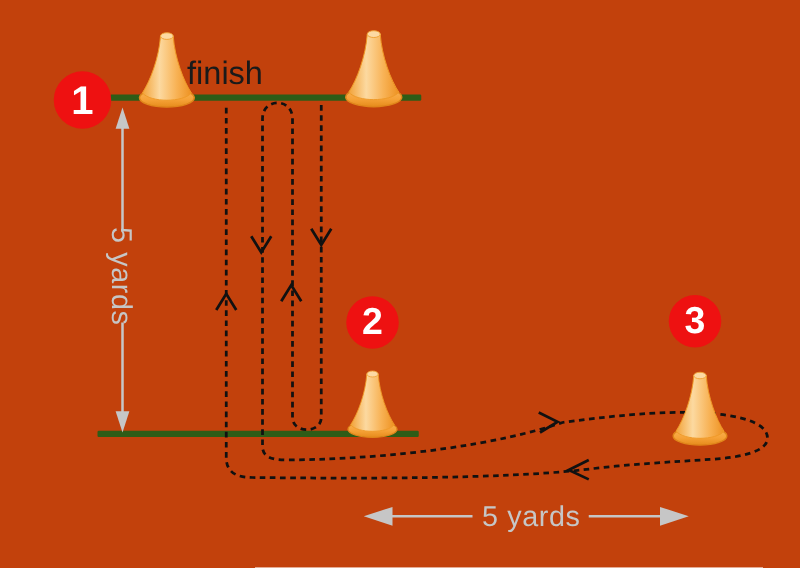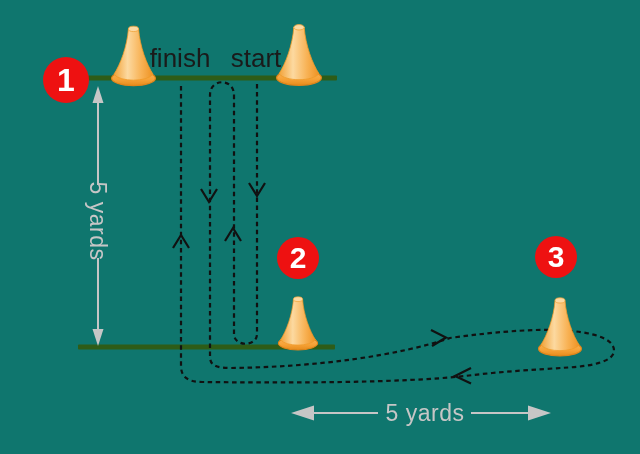--- a/index.html
+++ b/index.html
@@ -1,19 +1,19 @@
 <!DOCTYPE html>
 <html><head>
 <meta charset="utf-8">
 <style>
   html,body{margin:0;padding:0;background:#ffffff;}
   .canvas{
     position:relative;
     width:640px;height:454px;
-    background:#0f766e;
+    background:#c2410c;
     overflow:hidden;
     font-family:"Liberation Sans", sans-serif;
   }
   .canvas svg{position:absolute;left:0;top:0;}
   .lbl{
     position:absolute;
     color:#1a1a1a;
     font-size:26px;
     line-height:1;
     transform:translate(-50%,-50%);
@@ -113,21 +113,20 @@
       <path d="M 471,368 L 455,376 L 471,383.5"></path>
     </g>
 
     <use href="#cone" x="110" y="24" width="47" height="63"></use>
     <use href="#cone" x="275" y="22" width="48" height="65"></use>
     <use href="#cone" x="277" y="291" width="42" height="64"></use>
     <use href="#cone" x="537" y="293" width="46" height="67"></use>
   </svg>
 
   <div class="lbl" style="left:180px;top:58px;">finish</div>
-  <div class="lbl" style="left:256px;top:58px;">start</div>
 
   <div class="measure-lbl vertical" style="left:97px;top:221px;">5 yards</div>
   <div class="measure-lbl horizontal" style="left:425px;top:413px;">5 yards</div>
 
   <div class="badge badge-1" style="left:66px;top:80px;">
     <span>1</span>
   </div>
   <div class="badge badge-2" style="left:298px;top:258px;">
     <span>2</span>
   </div>

